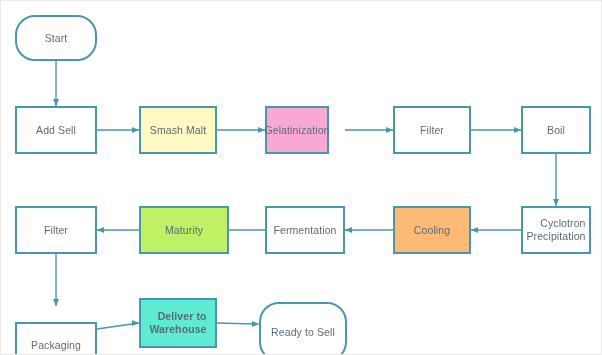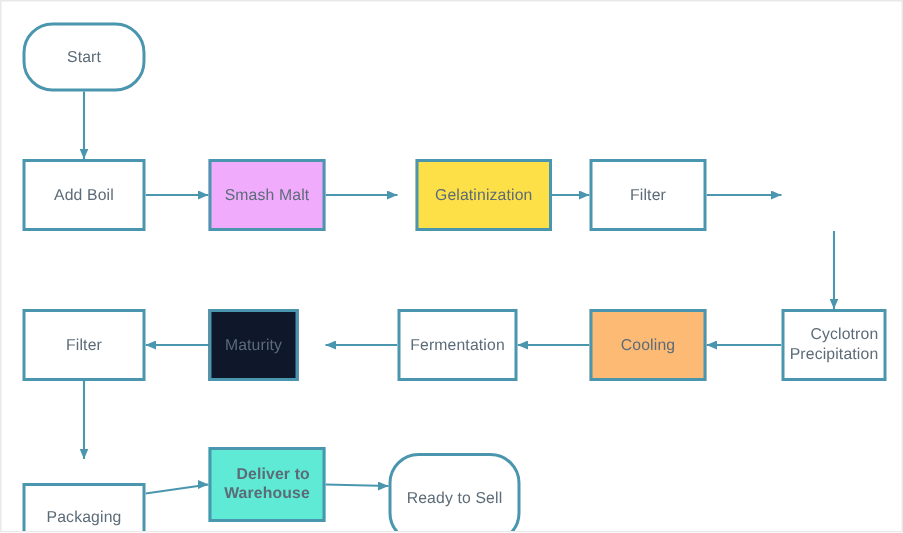--- a/index.html
+++ b/index.html
@@ -85,42 +85,45 @@
       <line x1="264" y1="229" x2="216" y2="229" stroke="#4a96ae" stroke-width="1.4" marker-end="url(#arrow-l)"></line>
       <line x1="138" y1="229" x2="96" y2="229" stroke="#4a96ae" stroke-width="1.4" marker-end="url(#arrow-l)"></line>
       <line x1="55" y1="253" x2="55" y2="305" stroke="#4a96ae" stroke-width="1.4" marker-end="url(#arrow-d)"></line>
       <line x1="96" y1="328" x2="138" y2="322" stroke="#4a96ae" stroke-width="1.4" marker-end="url(#arrow-r)"></line>
       <line x1="216" y1="322" x2="258" y2="323" stroke="#4a96ae" stroke-width="1.4" marker-end="url(#arrow-r)"></line>
     </svg>
 <div class="node terminator" style="left: 14px; top: 14px; width: 82px; height: 46px; border-color: rgb(74, 150, 174); background: rgb(255, 255, 255); color: rgb(92, 107, 120);">
       <span class="node-label">Start</span>
     </div>
     <div class="node process" style="left: 14px; top: 105px; width: 82px; height: 48px; border-color: rgb(74, 150, 174); background: rgb(255, 255, 255); color: rgb(92, 107, 120);">
-      <span class="node-label">Add Boil</span>
+      <span class="node-label">Add Sell</span>
     </div>
-    <div class="node process" style="left: 138px; top: 105px; width: 78px; height: 48px; border-color: rgb(74, 150, 174); background: #f0abfc; color: rgb(92, 107, 120);">
+    <div class="node process" style="left: 138px; top: 105px; width: 78px; height: 48px; border-color: rgb(74, 150, 174); background: #fef9c3; color: rgb(92, 107, 120);">
       <span class="node-label">Smash Malt</span>
     </div>
-    <div class="node process" style="left: 264px; top: 105px; width: 91px; height: 48px; border-color: rgb(74, 150, 174); background: #fde047; color: rgb(92, 107, 120); margin-left: 12px;">
+    <div class="node process" style="left: 264px; top: 105px; width: 64px; height: 48px; border-color: rgb(74, 150, 174); background: #f9a8d4; color: rgb(92, 107, 120);">
       <span class="node-label">Gelatinization</span>
     </div>
     <div class="node process" style="left: 392px; top: 105px; width: 78px; height: 48px; border-color: rgb(74, 150, 174); background: rgb(255, 255, 255); color: rgb(92, 107, 120);">
       <span class="node-label">Filter</span>
+    </div>
+    <div class="node process" style="left: 520px; top: 105px; width: 70px; height: 48px; border-color: rgb(74, 150, 174); background: rgb(255, 255, 255); color: rgb(92, 107, 120);">
+      <span class="node-label">Boil</span>
     </div>
     <div class="node process" style="left: 520px; top: 205px; width: 70px; height: 48px; border-color: rgb(74, 150, 174); background: rgb(255, 255, 255); color: rgb(92, 107, 120);">
       <span class="node-label">Cyclotron
 Precipitation</span>
     </div>
     <div class="node process" style="left: 392px; top: 205px; width: 78px; height: 48px; border-color: rgb(74, 150, 174); background: #fdba74; color: rgb(92, 107, 120);">
       <span class="node-label">Cooling</span>
     </div>
     <div class="node process" style="left: 264px; top: 205px; width: 80px; height: 48px; border-color: rgb(74, 150, 174); background: rgb(255, 255, 255); color: rgb(92, 107, 120);">
       <span class="node-label">Fermentation</span>
     </div>
-    <div class="node process" style="left: 138px; top: 205px; width: 60px; height: 48px; border-color: rgb(74, 150, 174); background: #0f172a; color: rgb(92, 107, 120);">
+    <div class="node process" style="left: 138px; top: 205px; width: 90px; height: 48px; border-color: rgb(74, 150, 174); background: #bef264; color: rgb(92, 107, 120);">
       <span class="node-label">Maturity</span>
     </div>
     <div class="node process" style="left: 14px; top: 205px; width: 82px; height: 48px; border-color: rgb(74, 150, 174); background: rgb(255, 255, 255); color: rgb(92, 107, 120);">
       <span class="node-label">Filter</span>
     </div>
     <div class="node process" style="left: 14px; top: 321px; width: 82px; height: 46px; border-color: rgb(74, 150, 174); background: rgb(255, 255, 255); color: rgb(92, 107, 120);">
       <span class="node-label">Packaging</span>
     </div>
     <div class="node process" style="left: 138px; top: 297px; width: 78px; height: 50px; border-color: rgb(74, 150, 174); background: #5eead4; color: rgb(92, 107, 120); font-weight: bold;">
       <span class="node-label">Deliver to

